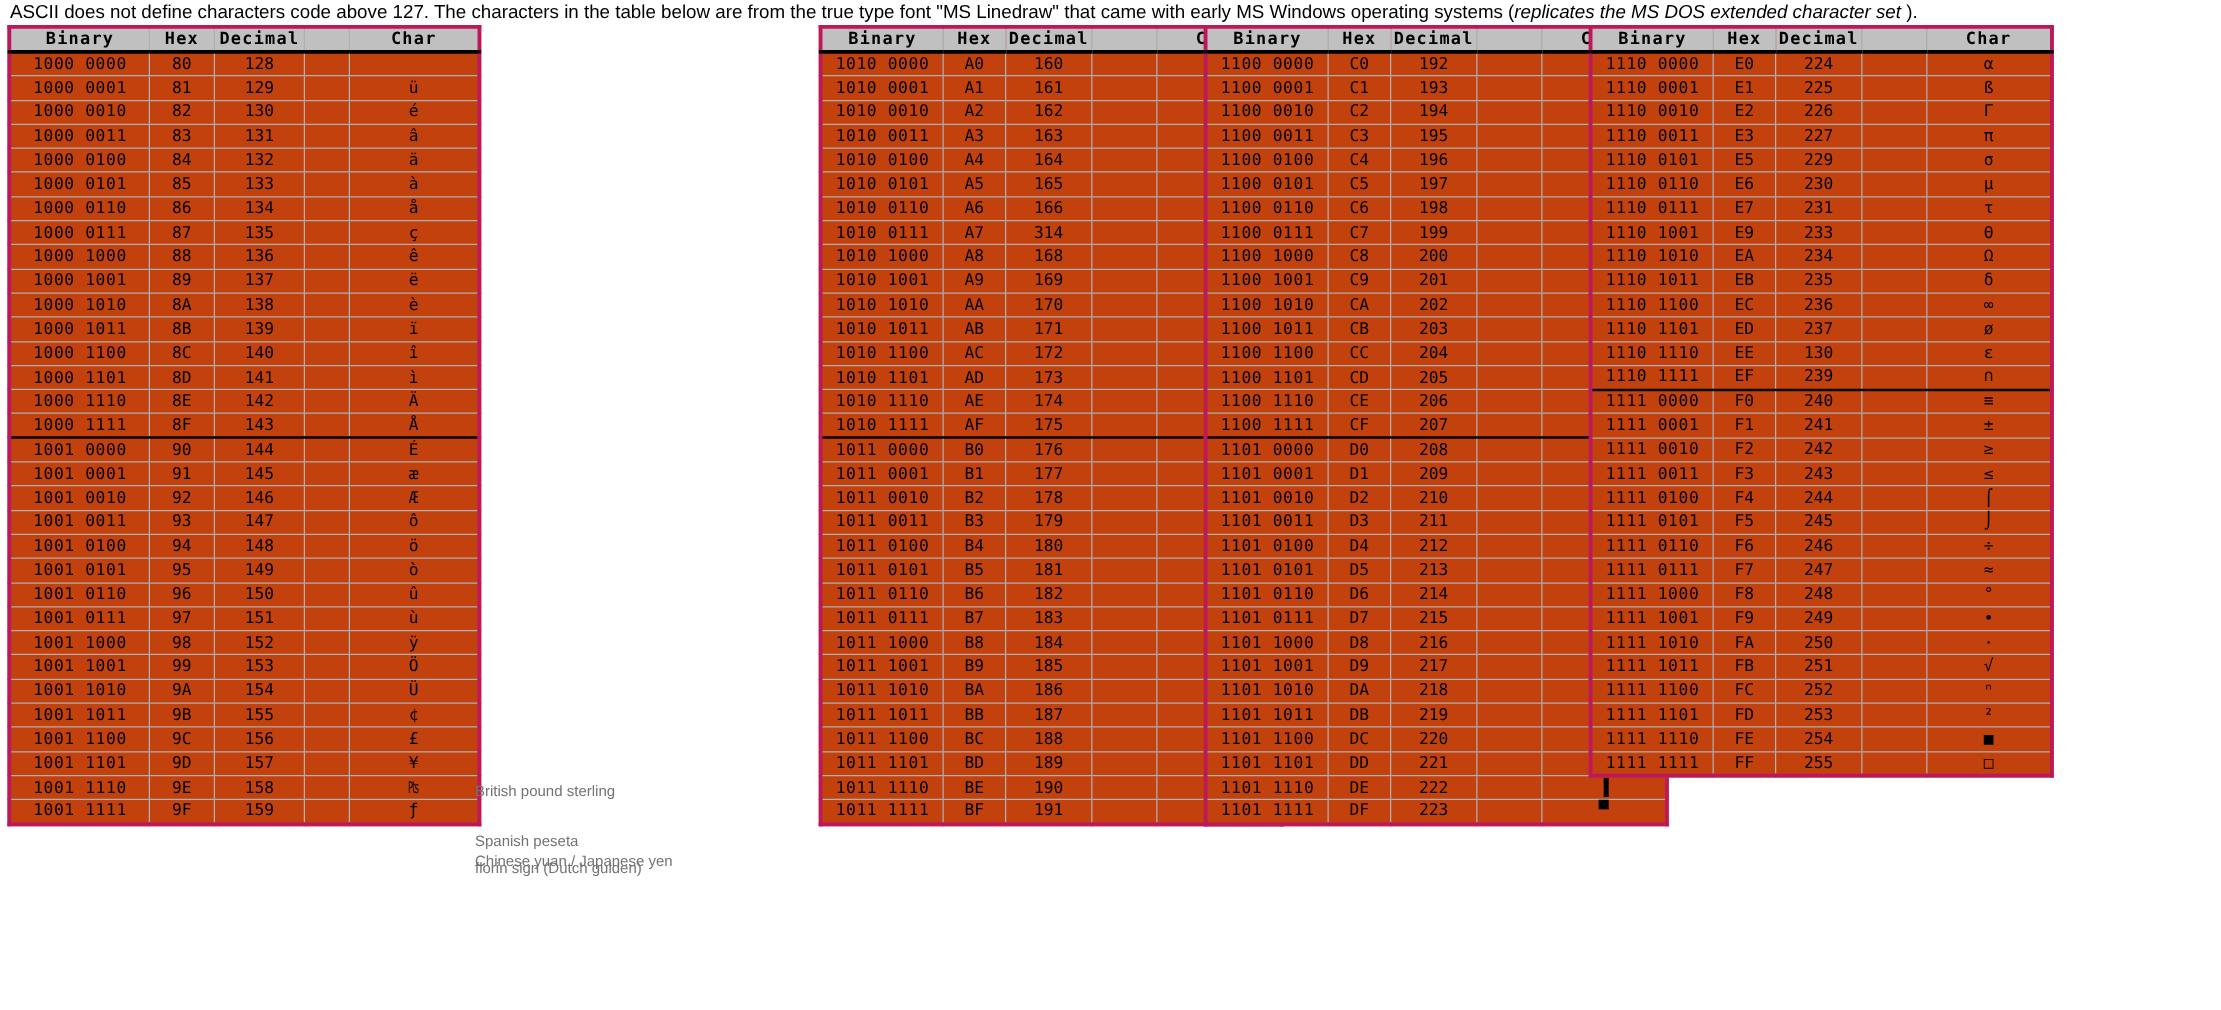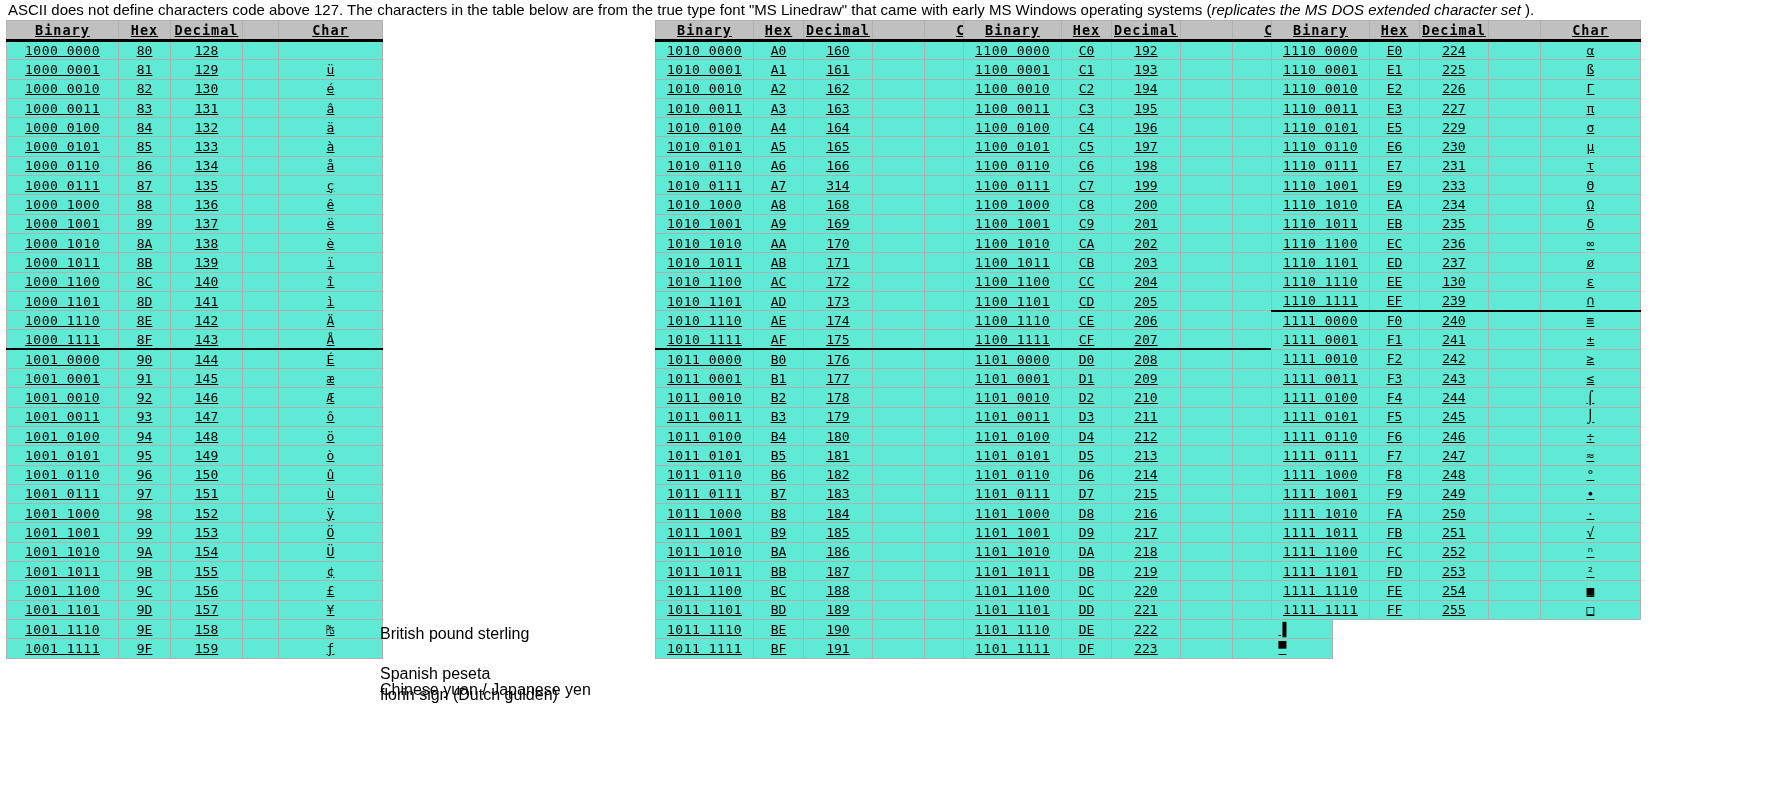--- a/index.html
+++ b/index.html
@@ -37,24 +37,23 @@
     position: absolute;
     top: 0px;
   }
   .tblwrap[data-idx="0"] { left: 6px;   }
   .tblwrap[data-idx="1"] { left: 655px; }
   .tblwrap[data-idx="2"] { left: 963px; }
   .tblwrap[data-idx="3"] { left: 1271px;}
 
   table.ascii {
     border-collapse: collapse;
-    border: 1px solid #be185d;
-    background: #5eead4;
+    border: 3px solid #be185d;
+    background: #c2410c;
     table-layout: fixed;
-    text-decoration: underline;
   }
 
   table.ascii th,
   table.ascii td {
     border: 1px solid #b0b0b0;
     font-family: "DejaVu Sans Mono", "Liberation Mono", monospace;
     font-size: 13px;
     line-height: 13px;
     height: 19.3px;
     padding: 0 2px;
@@ -97,23 +96,23 @@
   }
 
   
   tr.half-break td { border-top: 2px solid #000000; }
 
   
   .anno {
     position: absolute;
     left: 380px;
     font-family: "Liberation Sans", sans-serif;
-    font-size: 16px;
+    font-size: 12px;
     line-height: 13px;
-    color: #000000;
+    color: #737373;
     white-space: nowrap;
   }
 </style>
 </head>
 <body>
 
 <div id="intro"><span>ASCII does not define characters code above 127. The characters in the table below are from the true type font "MS Linedraw" that came with early MS Windows operating systems (</span><span class="ital">replicates the MS DOS extended character set</span><span> ).</span></div>
 
 <div id="deck">
     <div class="tblwrap" data-idx="0">

